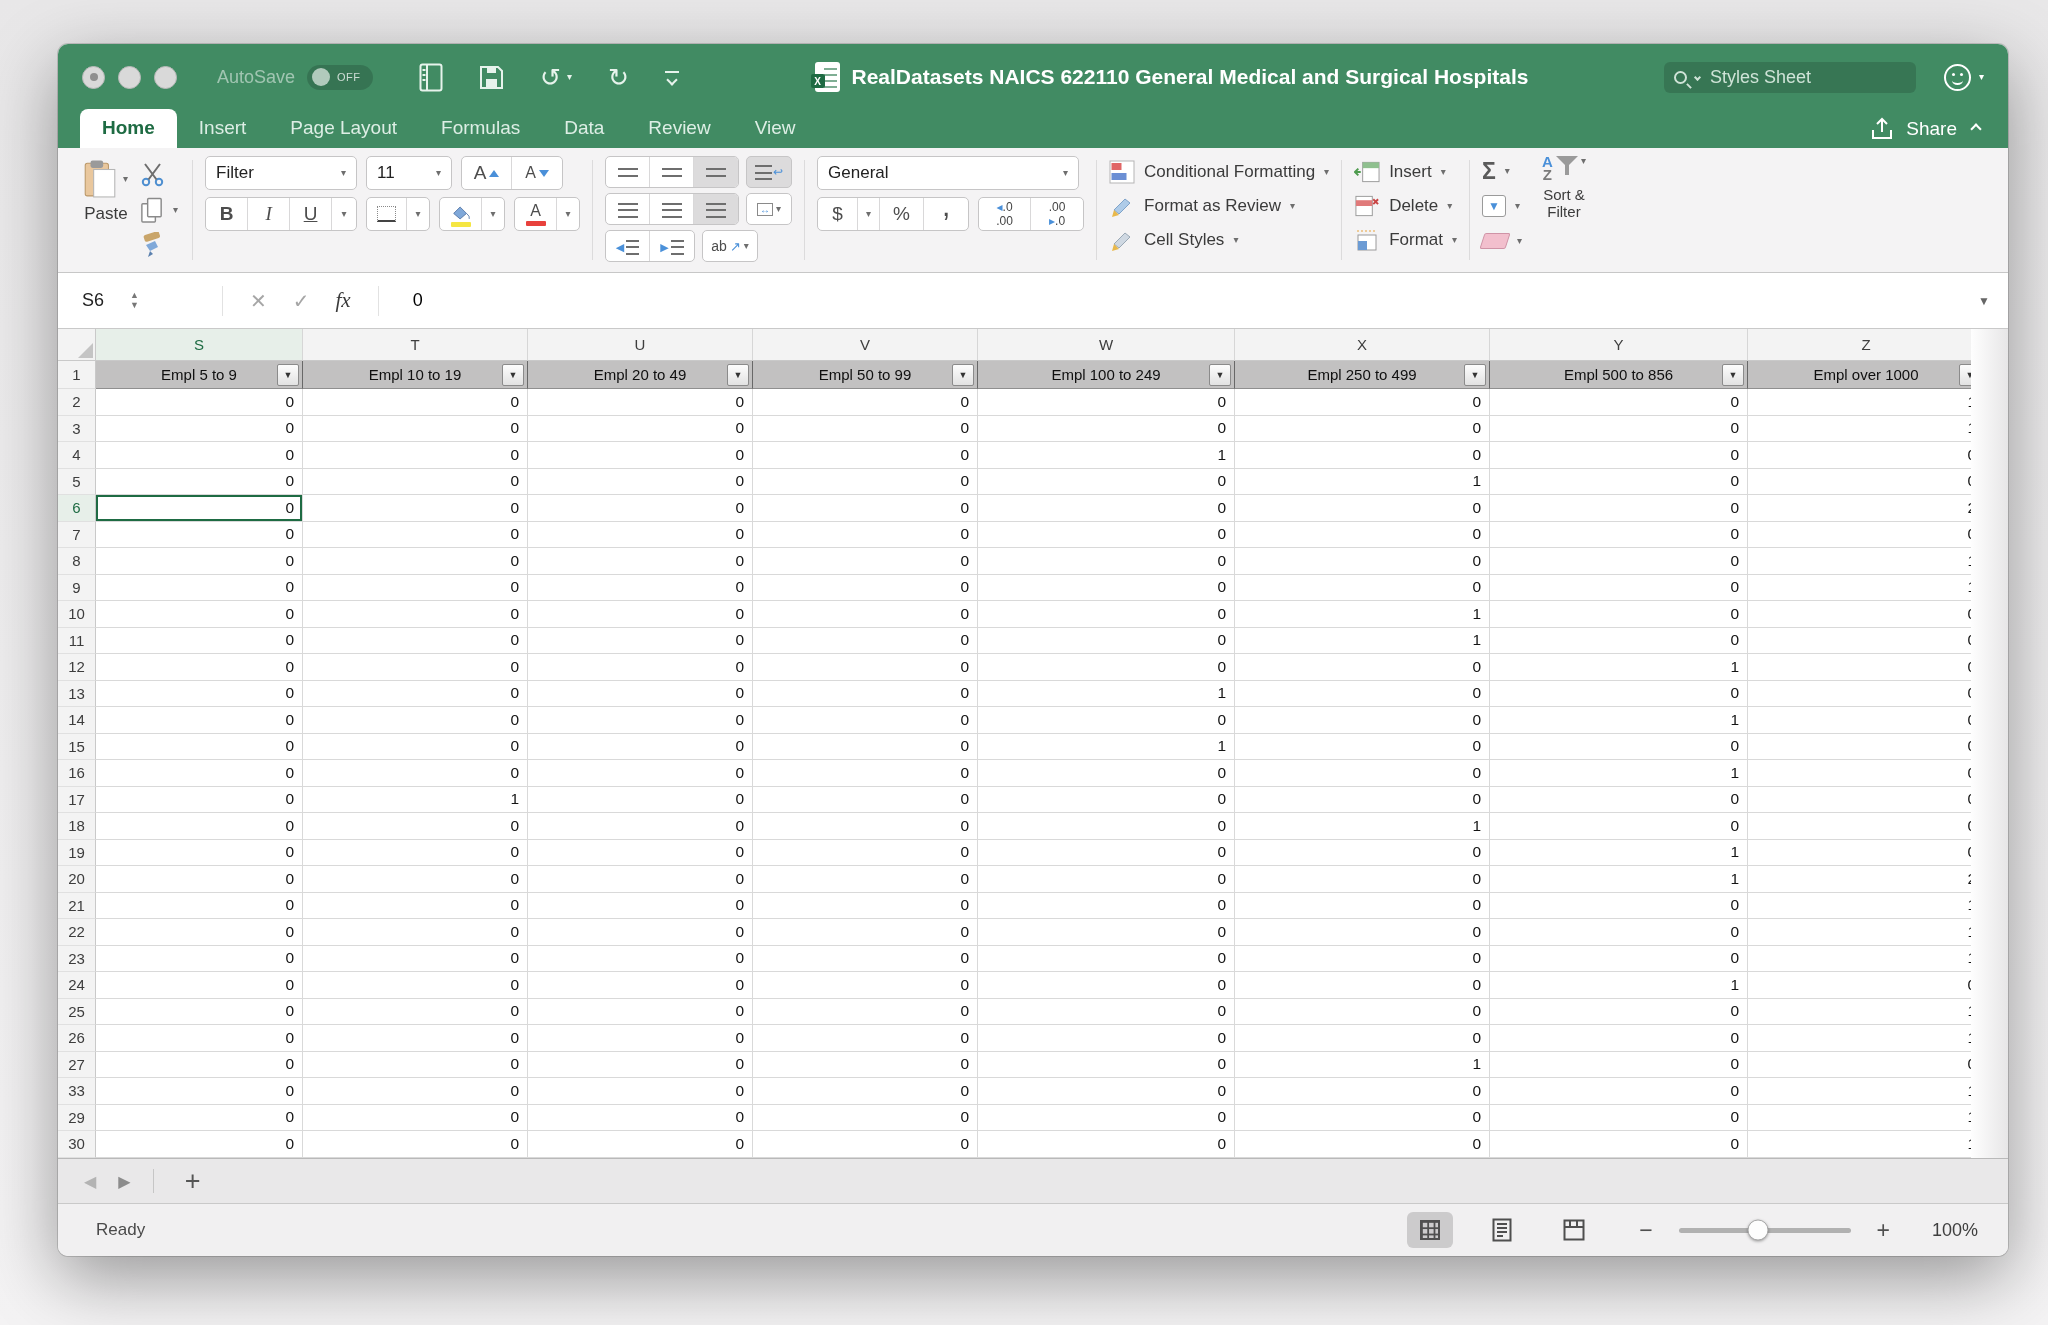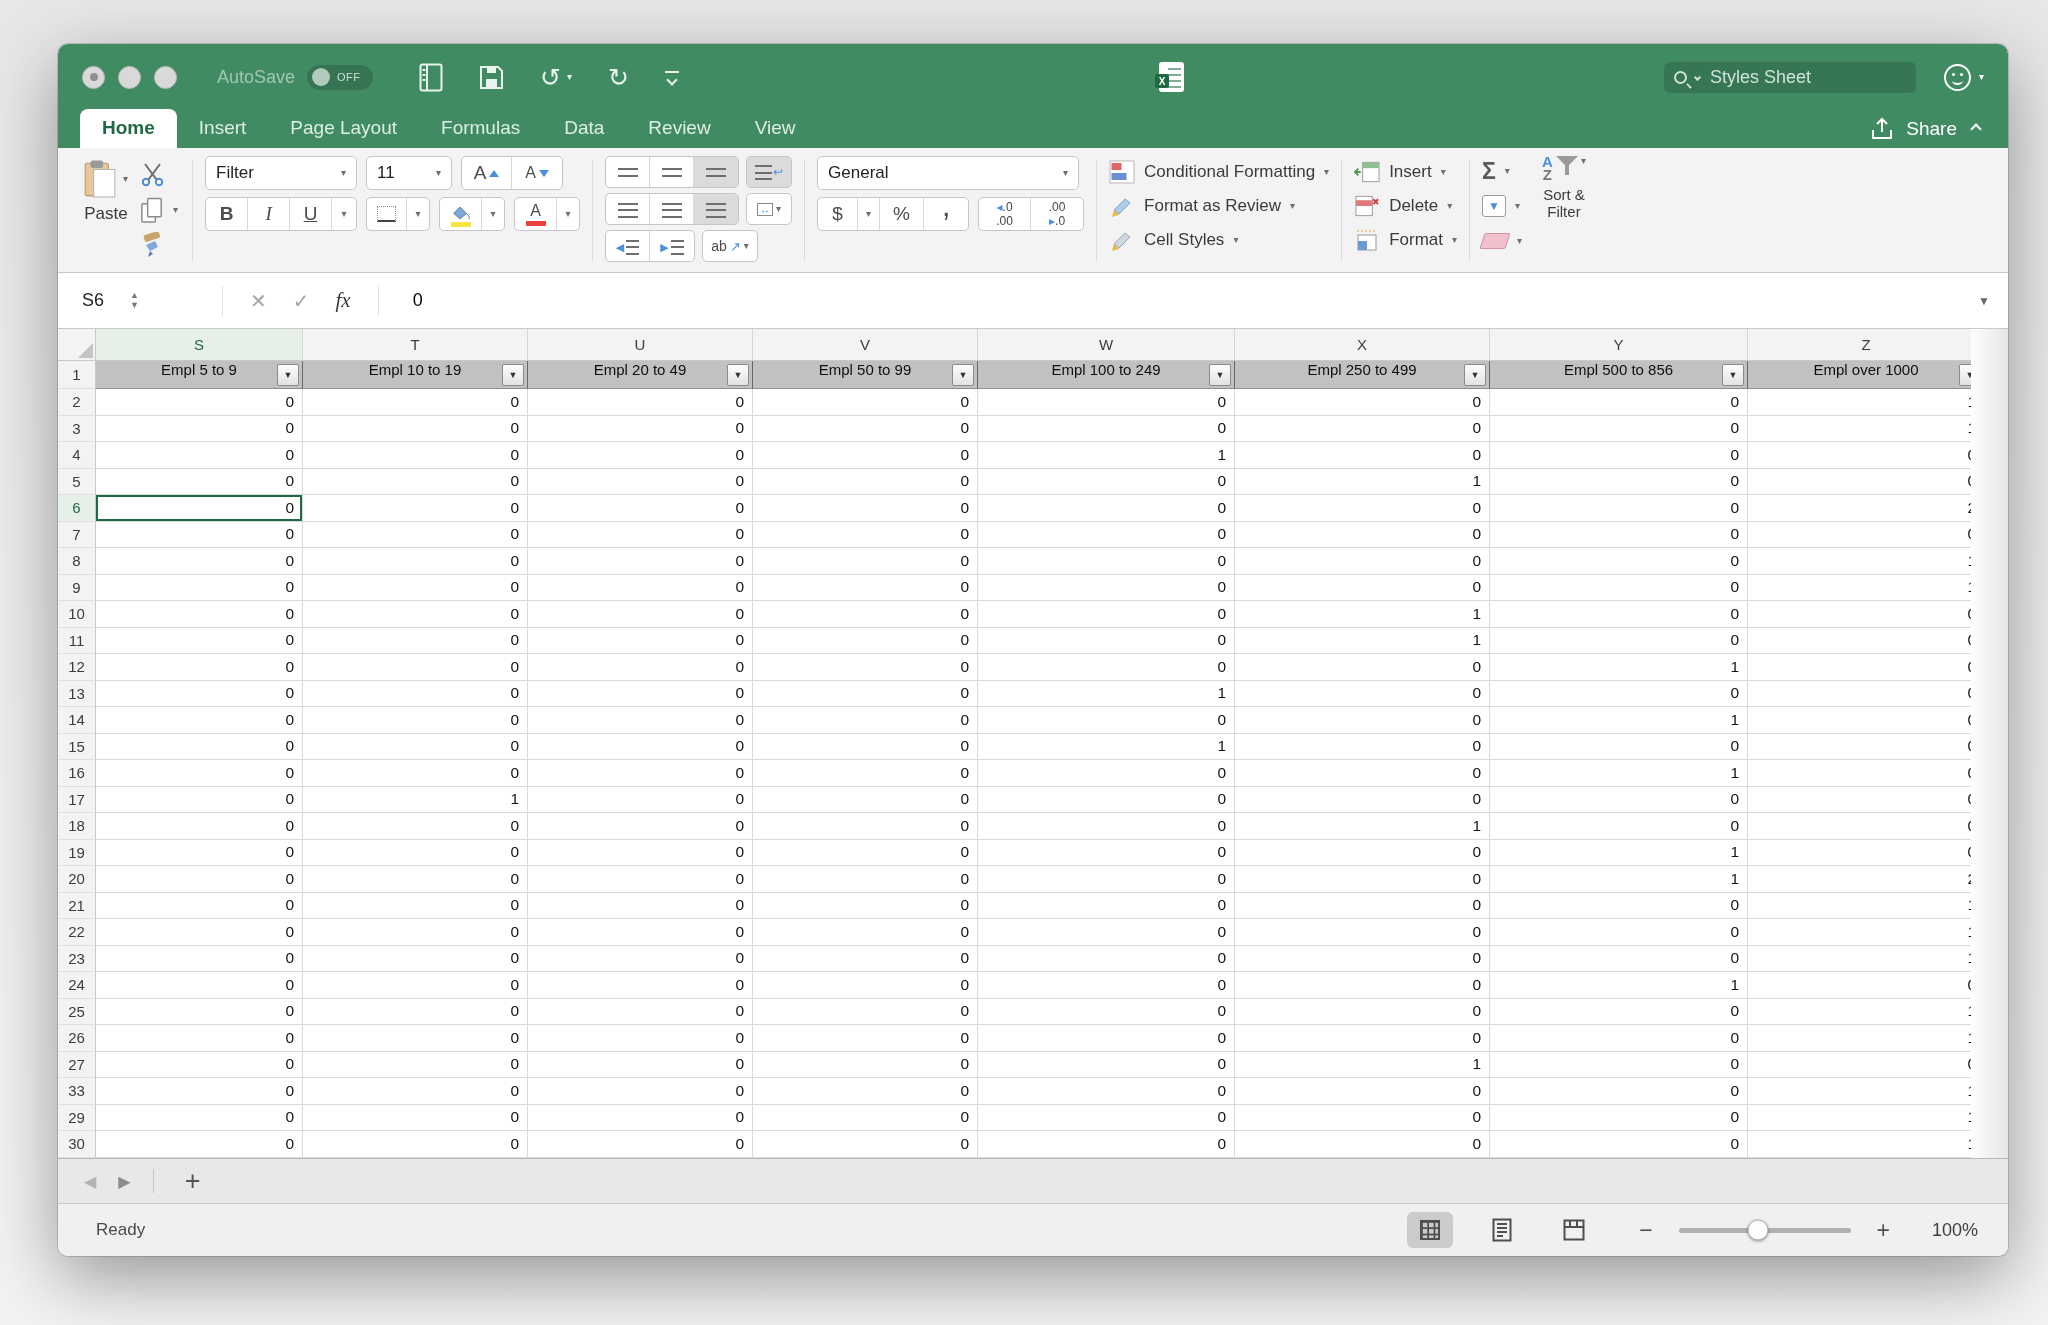--- a/index.html
+++ b/index.html
@@ -95,21 +95,21 @@
   
   .gridwrap{height:830px;border-top:1px solid #c9c9c9;position:relative;overflow:hidden;background:#fff;flex:0 0 auto}
   .rows-inner{width:1927px}
   .lrow{display:flex;height:32px;background:#f3f3f3}
   .corner{width:38px;flex:0 0 auto;border-right:1px solid #c9c9c9;border-bottom:1px solid #c9c9c9;position:relative;background:#f3f3f3}
   .corner::after{content:"";position:absolute;right:2px;bottom:2px;border-left:15px solid transparent;border-bottom:15px solid #c4c4c4}
   .lcell{display:flex;align-items:center;justify-content:center;font-size:15px;color:#3d3d3d;border-right:1px solid #d6d6d6;border-bottom:1px solid #c9c9c9;flex:0 0 auto}
   .lcell.sel{color:#1e6b43;background:#e7efe9}
   .frow{display:flex;height:28px}
   .fgut{width:38px;flex:0 0 auto;background:#f3f3f3;border-right:1px solid #c9c9c9;border-bottom:1px solid #dedede;display:flex;align-items:center;justify-content:center;font-size:15px;color:#3d3d3d}
-  .fcell{position:relative;background:#c2c1c1;border-right:1px solid #686868;border-bottom:1px solid #8f8f8f;display:flex;justify-content:center;font-size:15px;color:#0f0f0f;flex:0 0 auto}
+  .fcell{position:relative;background:#c2c1c1;border-right:1px solid #686868;border-bottom:1px solid #8f8f8f;display:flex;align-items:center;justify-content:center;font-size:15px;color:#0f0f0f;flex:0 0 auto}
   .fbtn{position:absolute;right:3px;top:50%;transform:translateY(-50%);width:22px;height:22px;background:linear-gradient(#fdfdfd,#e2e2e2);border:1px solid #8b8b8b;border-radius:2px;display:flex;align-items:center;justify-content:center;font-size:9px;color:#333}
   .drow{display:flex;height:26.5px}
   .dgut{width:38px;flex:0 0 auto;background:#f3f3f3;border-right:1px solid #c9c9c9;border-bottom:1px solid #e0e0e0;display:flex;align-items:center;justify-content:center;font-size:15px;color:#3d3d3d}
   .dgut.sel{background:#e7efe9;color:#1e6b43}
   .dcell{border-right:1px solid #d9d9d9;border-bottom:1px solid #d9d9d9;display:flex;align-items:center;justify-content:flex-end;padding-right:8px;font-size:15.5px;color:#141414;background:#fff;flex:0 0 auto}
   .dcell.selcell{box-shadow:inset 0 0 0 2px #1e6b43}
   .vscroll{position:absolute;left:1913px;top:0;bottom:0;width:37px;background:linear-gradient(to right,#fefefe,#e7e6e7)}
   
   .sheetbar{height:45px;background:#e9e8e9;border-top:1px solid #b9b9b9;display:flex;align-items:stretch;flex:0 0 auto}
   .navs{display:flex;align-items:center;gap:22px;padding:0 22px 0 26px}
@@ -180,20 +180,21 @@
       </span>
     </div>
     <div class="title-wrap">
       <span class="xlicon">
         <i style="top:6px"></i>
           <i style="top:12px"></i>
           <i style="top:18px"></i>
           <i style="top:24px"></i>
         <i class="xbox">X</i>
       </span>
+      <span>RealDatasets NAICS 622110 General Medical and Surgical Hospitals</span>
     </div>
     <div class="searchbox">
       <span class="mag"></span>
       <span class="chev sm" style="margin-right:2px"></span>
       <span>Styles Sheet</span>
     </div>
     <div class="smiley-wrap">
       <span class="smiley"></span>
       <span class="dd" style="color:#fff">▾</span>
     </div>

